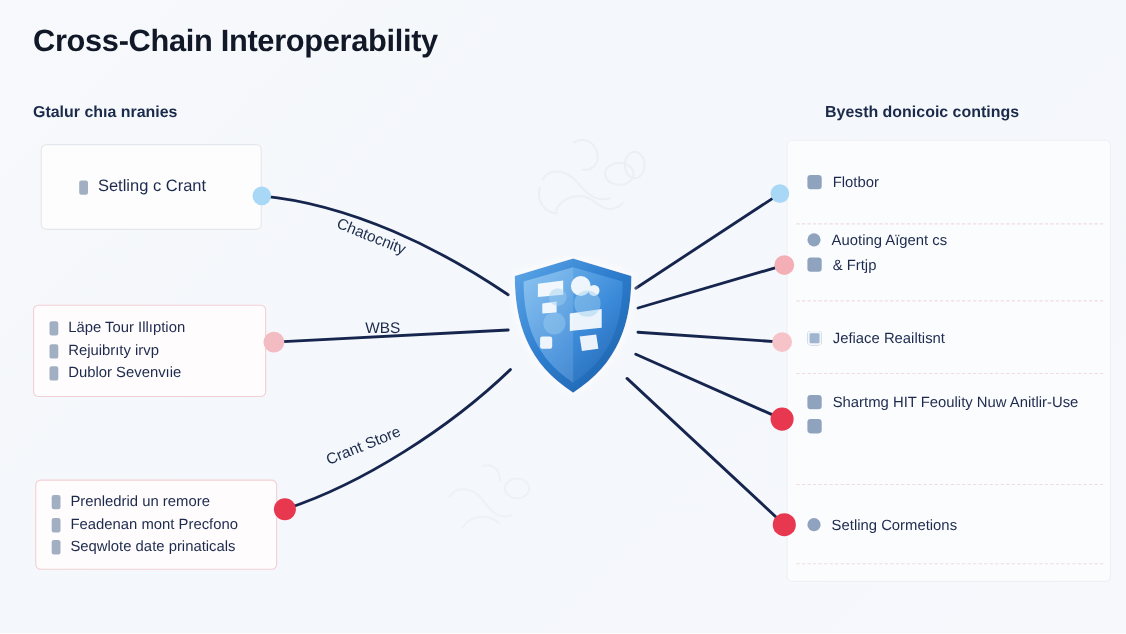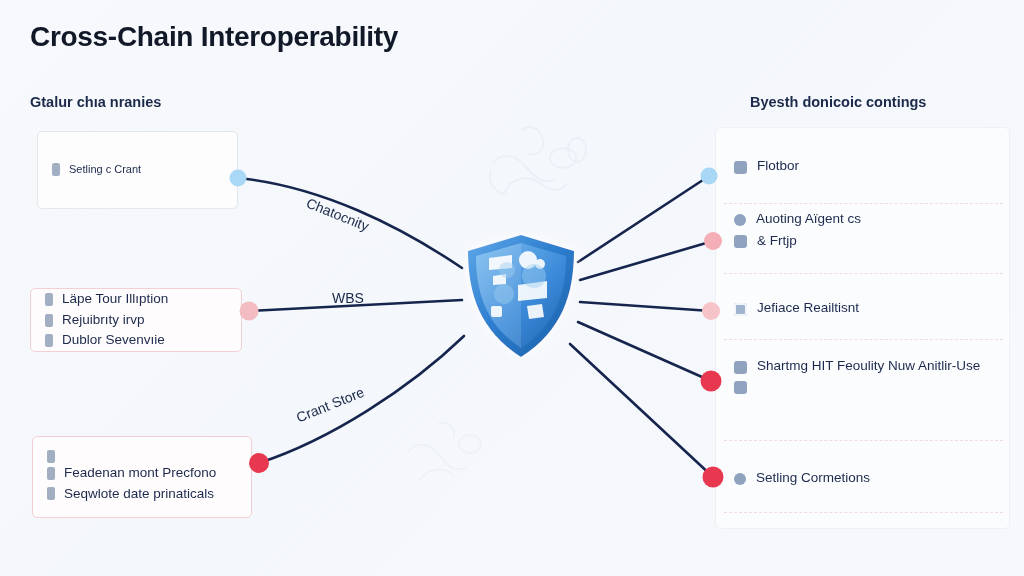--- a/index.html
+++ b/index.html
@@ -66,33 +66,33 @@
     padding: 10px 14px;
     display: flex;
     flex-direction: column;
     justify-content: center;
   }
   .left-card.accent-pink {
     border-color: #f3cfd4;
     background: #fefcfc;
   }
   #left-card-0 { left: 37px; top: 131px; width: 201px; height: 78px; }
-  #left-card-1 { left: 30px; top: 288px; width: 212px; height: 64px; }
+  #left-card-1 { left: 30px; top: 277px; width: 212px; height: 84px; }
   #left-card-2 { left: 32px; top: 436px; width: 220px; height: 82px; }
 
   .card-line {
     display: flex;
     align-items: center;
     gap: 9px;
     font-size: 13.5px;
     line-height: 1.55;
     color: #1d2a4d;
     white-space: nowrap;
   }
-  #left-card-0 .card-line { font-size: 11px; }
+  #left-card-0 .card-line { font-size: 15px; margin-left: 20px; }
   .bullet-sq {
     flex: 0 0 auto;
     width: 8px;
     height: 13px;
     background: #98a6bd;
     border-radius: 2px;
     opacity: 0.9;
   }
 
   
@@ -116,21 +116,21 @@
   }
   .right-sep {
     position: absolute;
     left: 8px;
     width: 279px;
     height: 0;
     border-top: 1px dashed #f0dcde;
   }
   .right-line {
     display: flex;
-    align-items: center;
+    align-items: flex-start;
     gap: 10px;
     font-size: 13.5px;
     line-height: 1.45;
     color: #1d2a4d;
     margin: 2px 0;
   }
   .bullet-dot {
     flex: 0 0 auto;
     width: 12px;
     height: 12px;
@@ -237,20 +237,21 @@
     </div>
     <div class="card-line">
       <span class="bullet-sq"></span>
       <span>Dublor Sevenvıie</span>
     </div>
   </div>
 
   <div id="left-card-2" class="left-card accent-pink">
     <div class="card-line">
       <span class="bullet-sq"></span>
+      <span>Prenledrid un remore</span>
     </div>
     <div class="card-line">
       <span class="bullet-sq"></span>
       <span>Feadenan mont Precfono</span>
     </div>
     <div class="card-line">
       <span class="bullet-sq"></span>
       <span>Seqwlote date prinaticals</span>
     </div>
   </div>

